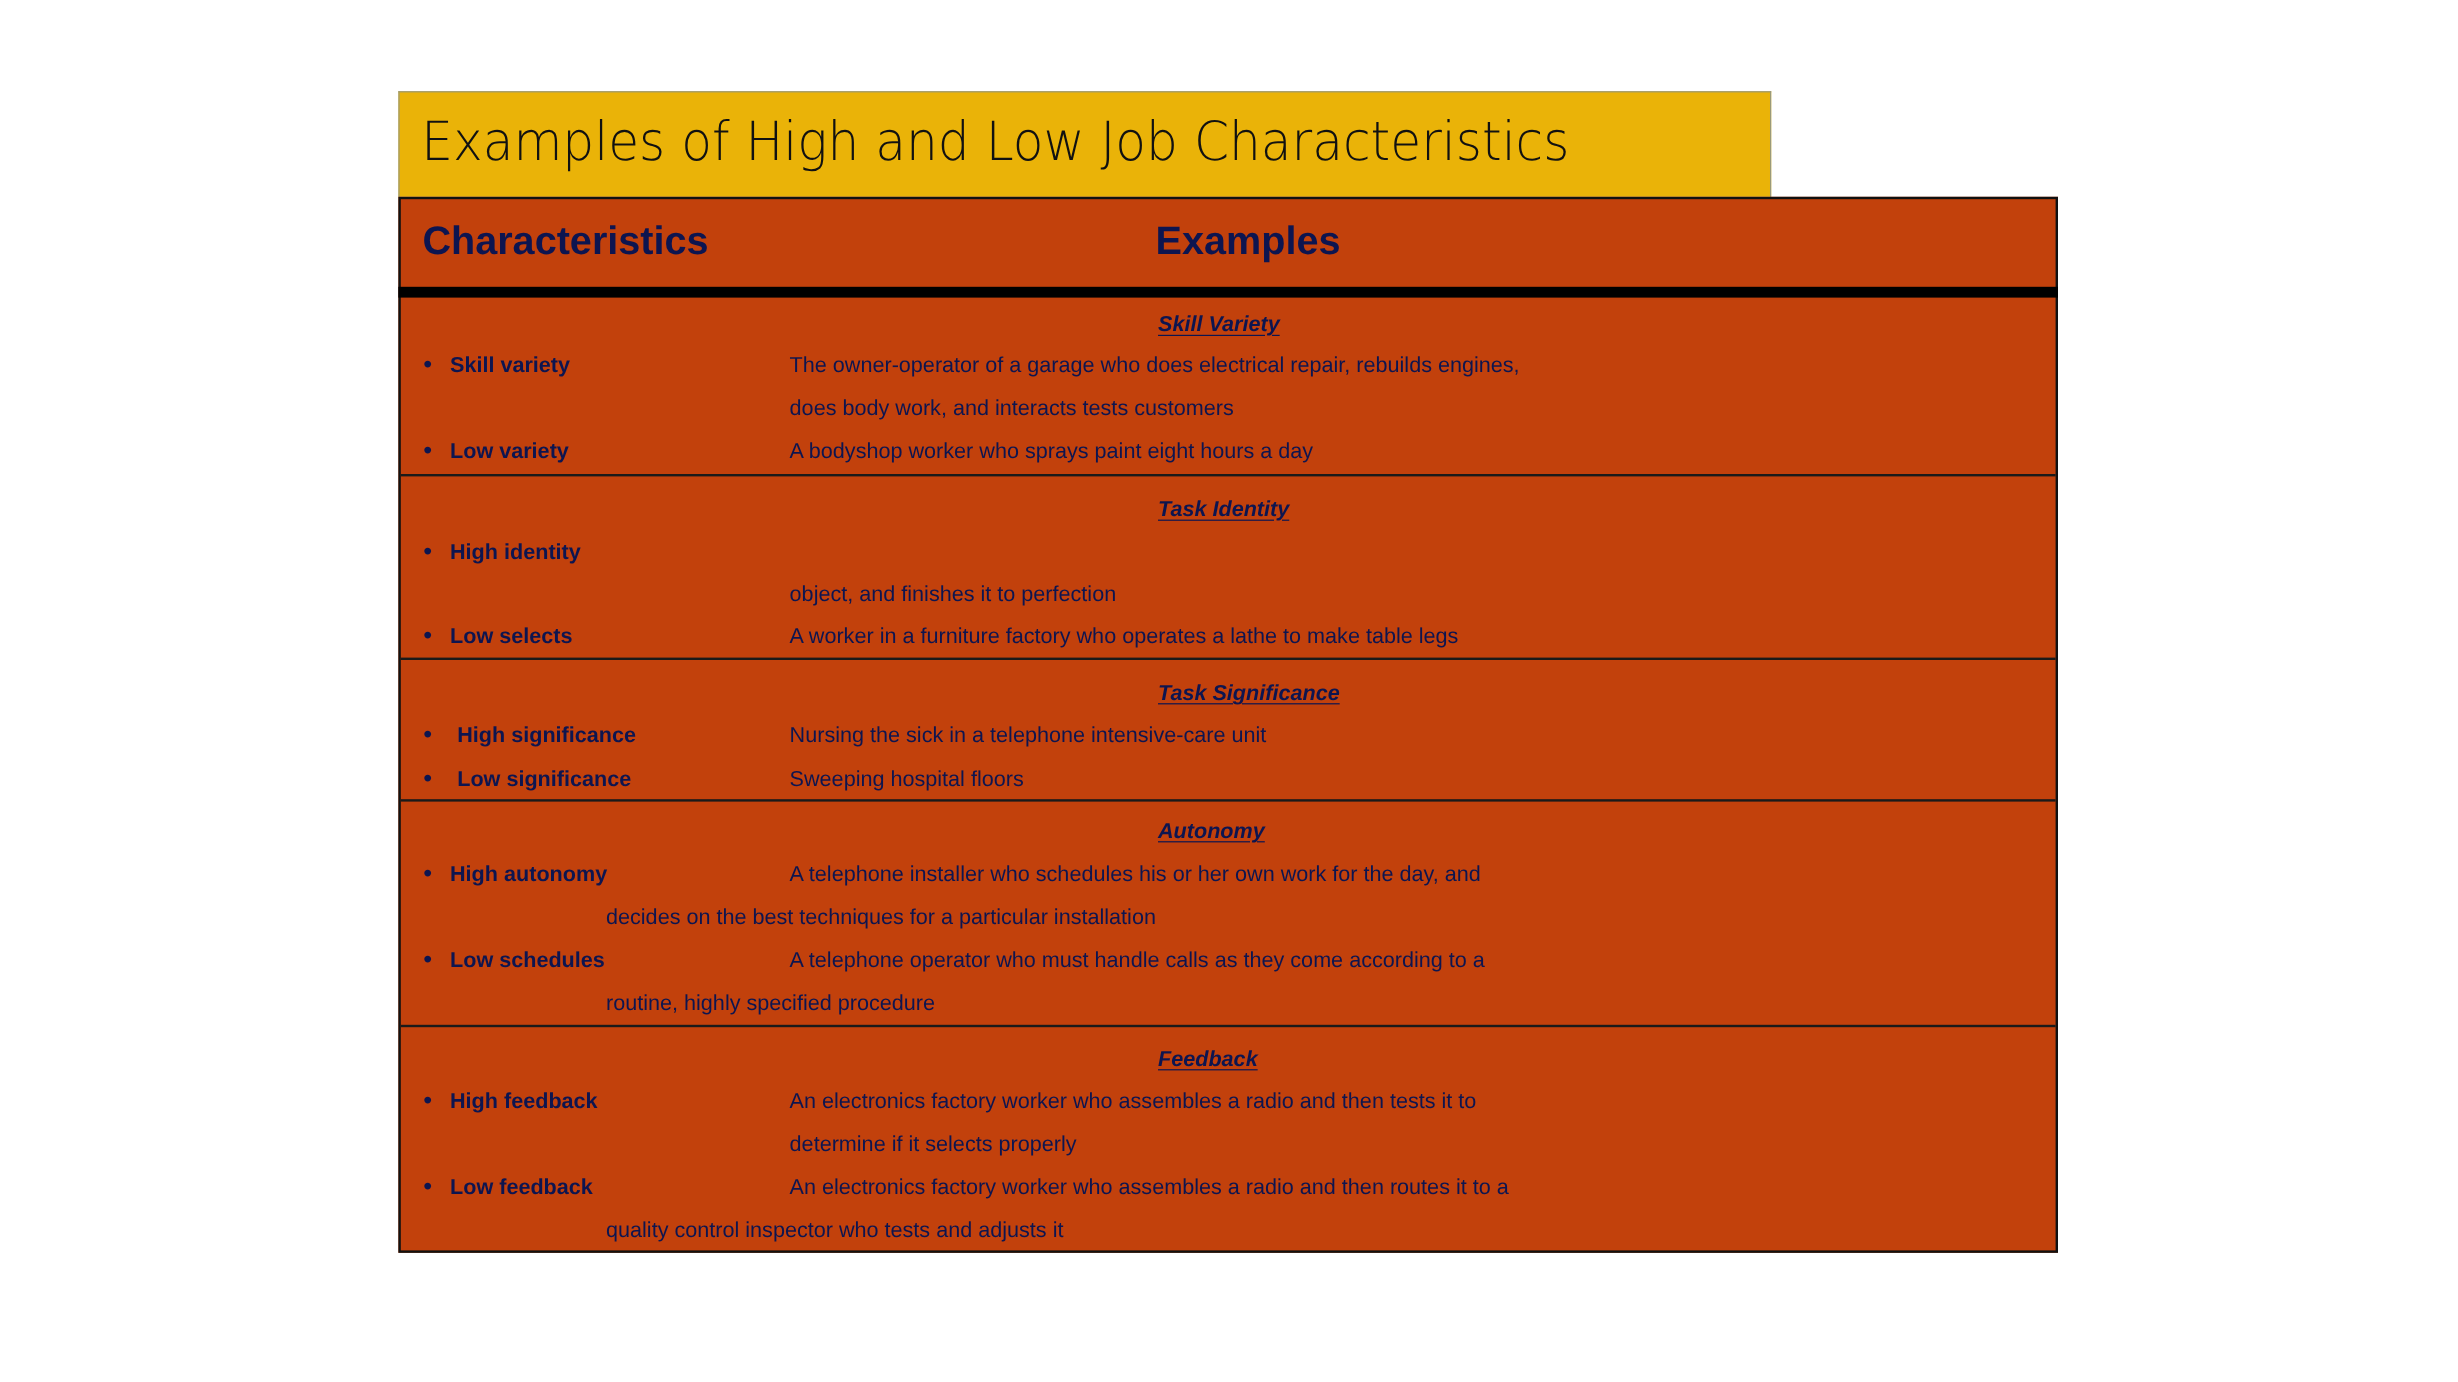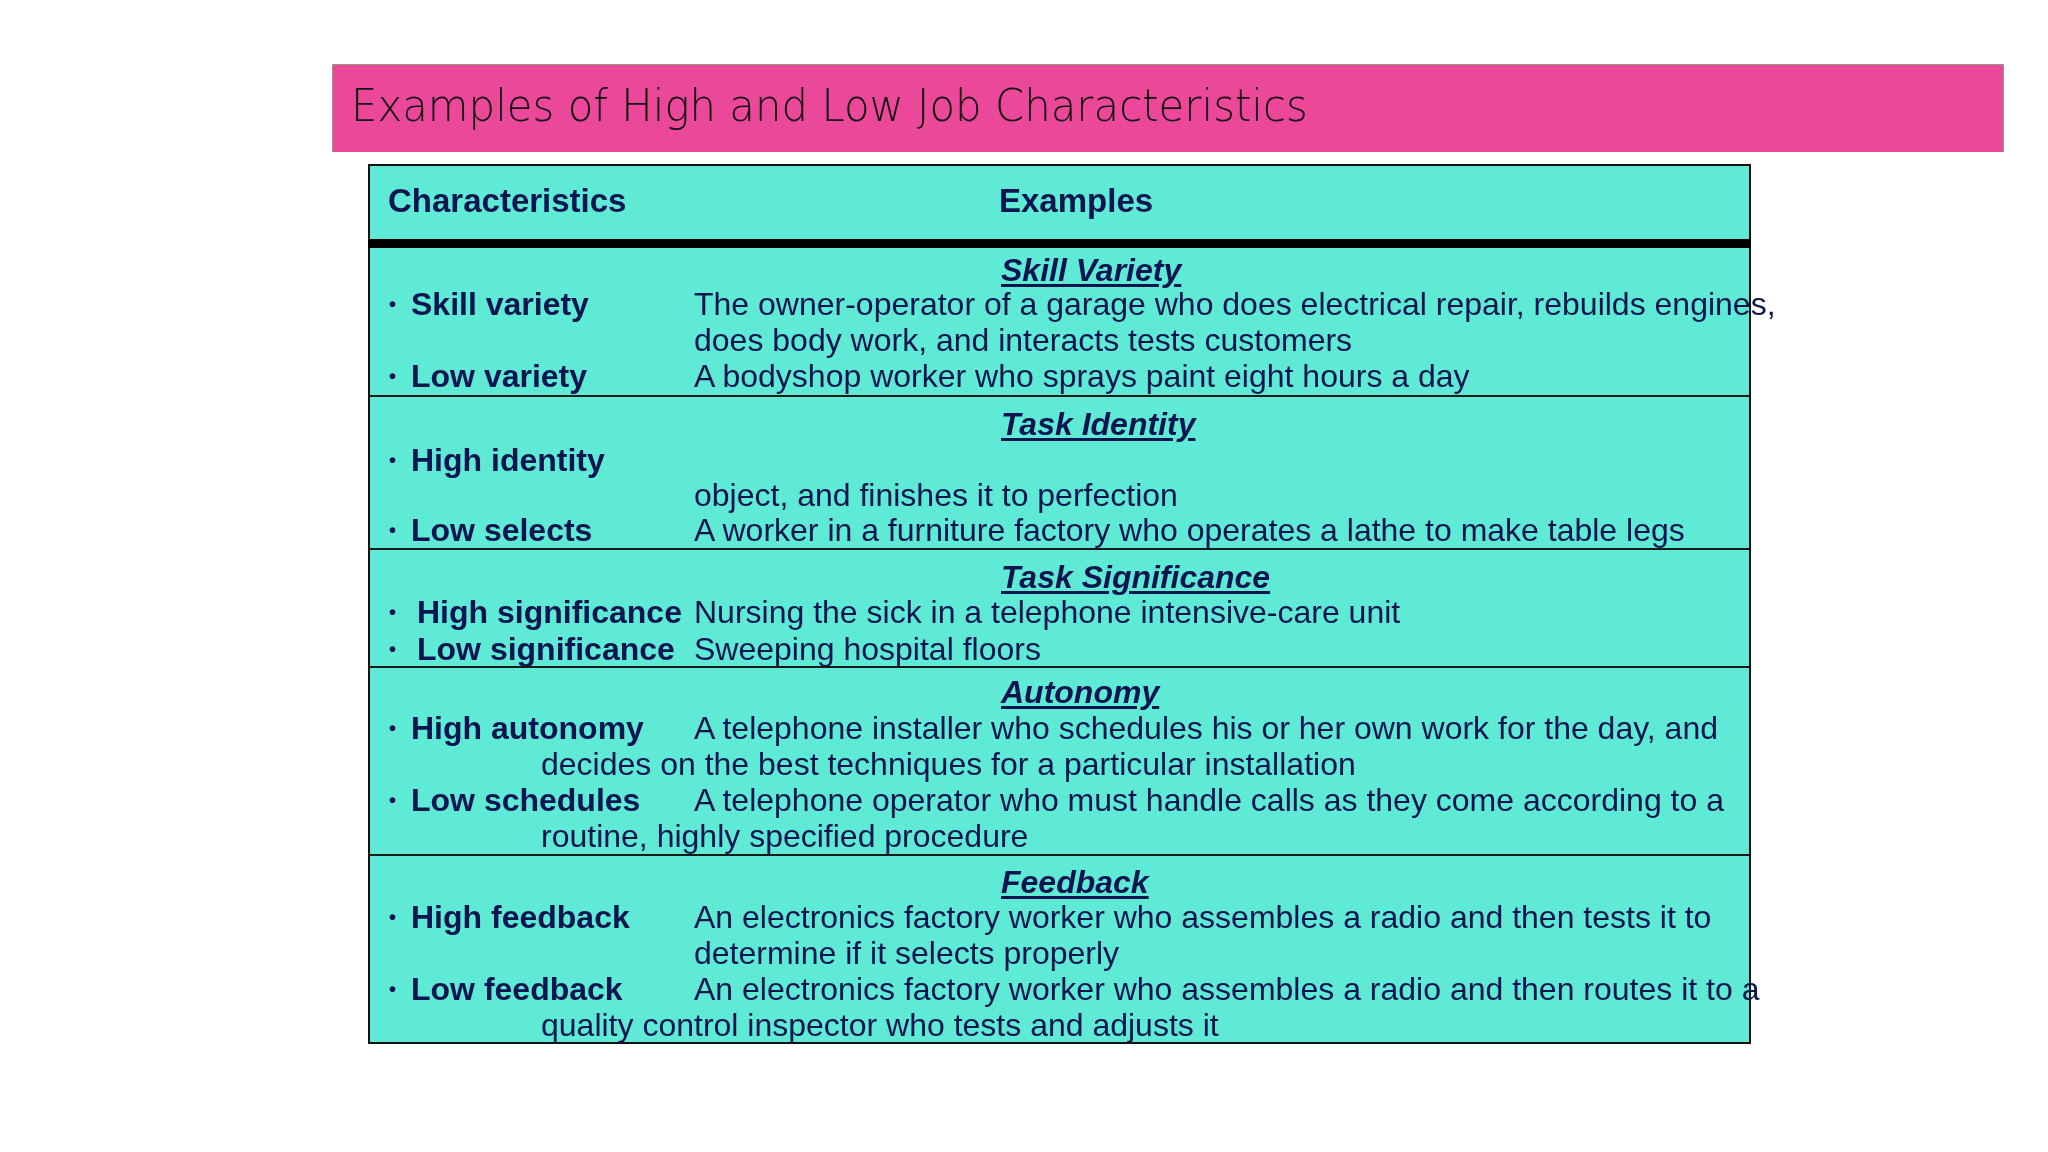--- a/index.html
+++ b/index.html
@@ -2,43 +2,43 @@
 <html><head>
 <meta charset="utf-8">
 <style>
   html, body { margin: 0; padding: 0; }
   body {
     width: 2048px; height: 1152px; background: #ffffff;
     position: relative; overflow: hidden;
     font-family: "Liberation Sans", "DejaVu Sans", sans-serif;
   }
   .title-box {
-    position: absolute; left: 332px; top: 64px; width: 1672px; height: 88px;
-    background: #ec4899; border: 1.5px solid #9a9a7a; border-bottom: none;
+    position: absolute; left: 332px; top: 76px; width: 1144px; height: 88px;
+    background: #eab308; border: 1.5px solid #9a9a7a; border-bottom: none;
     box-sizing: border-box;
   }
   .title-text {
     position: absolute; left: 18px; top: 14px;
     font-size: 45px; color: #111; font-weight: normal; letter-spacing: 0px;
     white-space: nowrap; font-family: "DejaVu Sans", sans-serif; font-weight: 200;
     transform: scaleX(0.93); transform-origin: left top;
   }
   .table {
     position: absolute; left: 332px; top: 164px; width: 1383px; height: 880px;
-    background: #5eead4; border: 2px solid #111; box-sizing: border-box; margin-left: 36px;
+    background: #c2410c; border: 2px solid #111; box-sizing: border-box;
   }
   .header-row { position: absolute; left: 0; top: 0; width: 100%; height: 73px; }
   .col-head {
     position: absolute; top: 16px; font-size: 33px; font-weight: bold; color: #0d1550;
     white-space: nowrap;
   }
   .thick-bar { position: absolute; left: -2px; right: -2px; top: 73px; height: 9px; background: #000; }
   .divider { position: absolute; left: 0; right: 0; height: 2px; background: #1a1a1a; }
   .line {
-    position: absolute; font-size: 32px; color: #0d1550; white-space: nowrap; line-height: 36px; height: 36px;
+    position: absolute; font-size: 18px; color: #0d1550; white-space: nowrap; line-height: 36px; height: 36px;
   }
   .sec-title { font-style: italic; font-weight: bold; text-decoration: underline; text-underline-offset: 3px; }
   .bullet { font-size: 20px; font-weight: bold; }
   .label { font-weight: bold; }
 </style>
 </head>
 <body>
 
 <div class="title-box">
   <div class="title-text">Examples of High and Low Job Characteristics</div>

